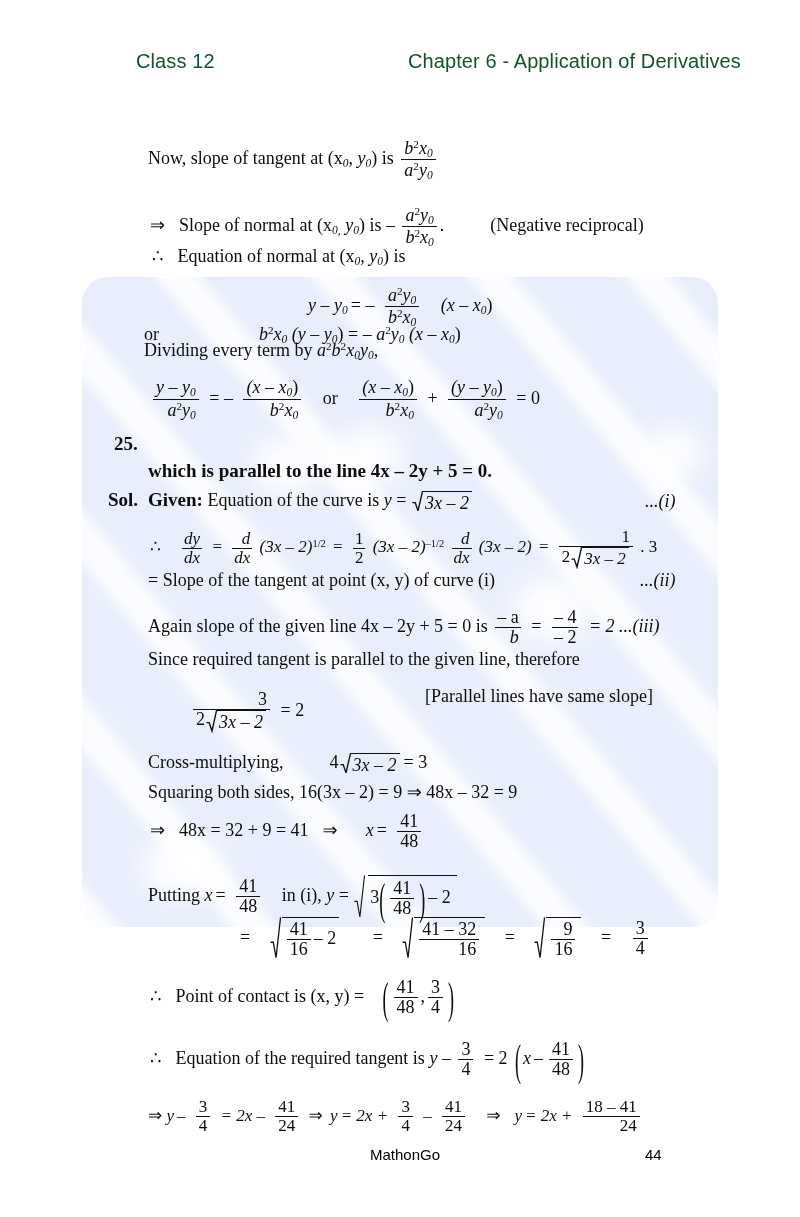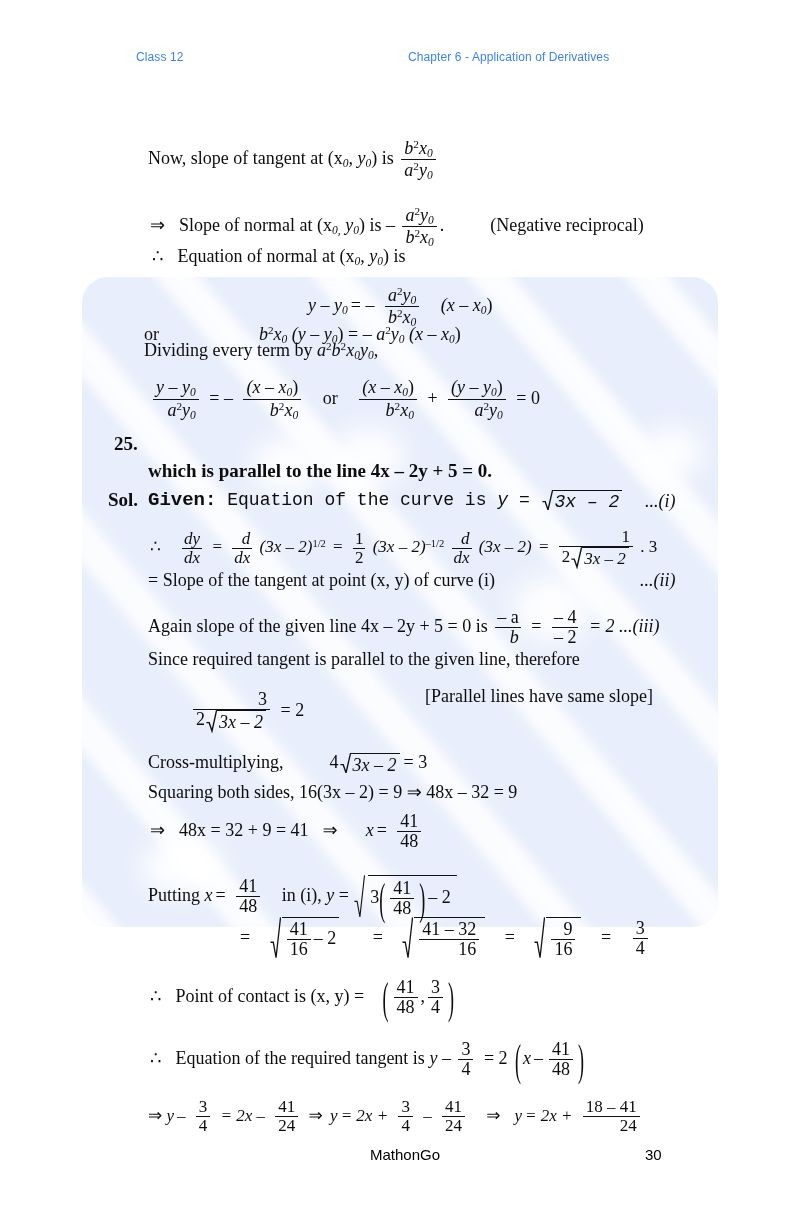--- a/index.html
+++ b/index.html
@@ -41,21 +41,21 @@
   }
   #highlight .blob{
     position:absolute;border-radius:50%;
     background:#ffffff;filter:blur(13px);opacity:.92;
   }
 
   
   .hdr{
     position:absolute;top:50px;
     font-family:"Liberation Sans", sans-serif;
-    font-size:12px;color:#3b82f6;letter-spacing:.1px;
+    font-size:20px;color:#14532d;letter-spacing:.1px;
     z-index:5;
   }
   #hdr-left{left:136px;}
   #hdr-right{left:408px;}
   .ftr{
     position:absolute;top:1146px;
     font-family:"Liberation Sans", sans-serif;
     font-size:15px;color:#000000;z-index:5;
   }
   #ftr-brand{left:370px;}
@@ -178,21 +178,21 @@
   <div class="line bold" style="left:114px;top:434px;font-size:19px;">
     <span>25.</span>
   </div>
   <div class="line bold" style="left:148px;top:461px;font-size:19px;">
     <span>which is parallel to the line 4x – 2y + 5 = 0.</span>
   </div>
 
   <div class="line bold" style="left:108px;top:490px;font-size:19px;">
     <span>Sol.</span>
   </div>
-  <div class="line" style="left:148px;top:490px;font-family:Liberation Mono, monospace;">
+  <div class="line" style="left:148px;top:490px;">
     <span class="bold" style="font-size:19px;">Given:</span>
     <span>Equation of the curve is </span><span class="it">y</span><span> = </span><span class="rad"><span class="sign">
           <svg viewBox="0 0 11 26" preserveAspectRatio="none">
             <path d="M0.4 15 L3.2 15 L6 24.6 L10.6 1.2" stroke="#111" stroke-width="1.4" fill="none"></path>
           </svg>
         </span><span class="body it">3x – 2</span></span>
   </div>
   <div class="line" style="left:645px;top:492px;">
     <span class="it">...(i)</span>
   </div>
@@ -338,15 +338,15 @@
     <span class="frac"><span class="n">41</span><span class="d">24</span></span>
     <span class="op">⇒</span> <span class="it">y</span><span class="op it">= 2x +</span>
     <span class="frac"><span class="n">3</span><span class="d">4</span></span>
     <span class="op">–</span>
     <span class="frac"><span class="n">41</span><span class="d">24</span></span>
     <span class="gap"></span><span>⇒</span><span class="gap"></span><span class="it">y</span><span class="op it">= 2x +</span>
     <span class="frac"><span class="n">18 – 41</span><span class="d">24</span></span>
   </div>
 
   <div class="ftr" id="ftr-brand">MathonGo</div>
-  <div class="ftr" id="ftr-page">30</div>
+  <div class="ftr" id="ftr-page">44</div>
 
 </div>
 
 </body></html>

